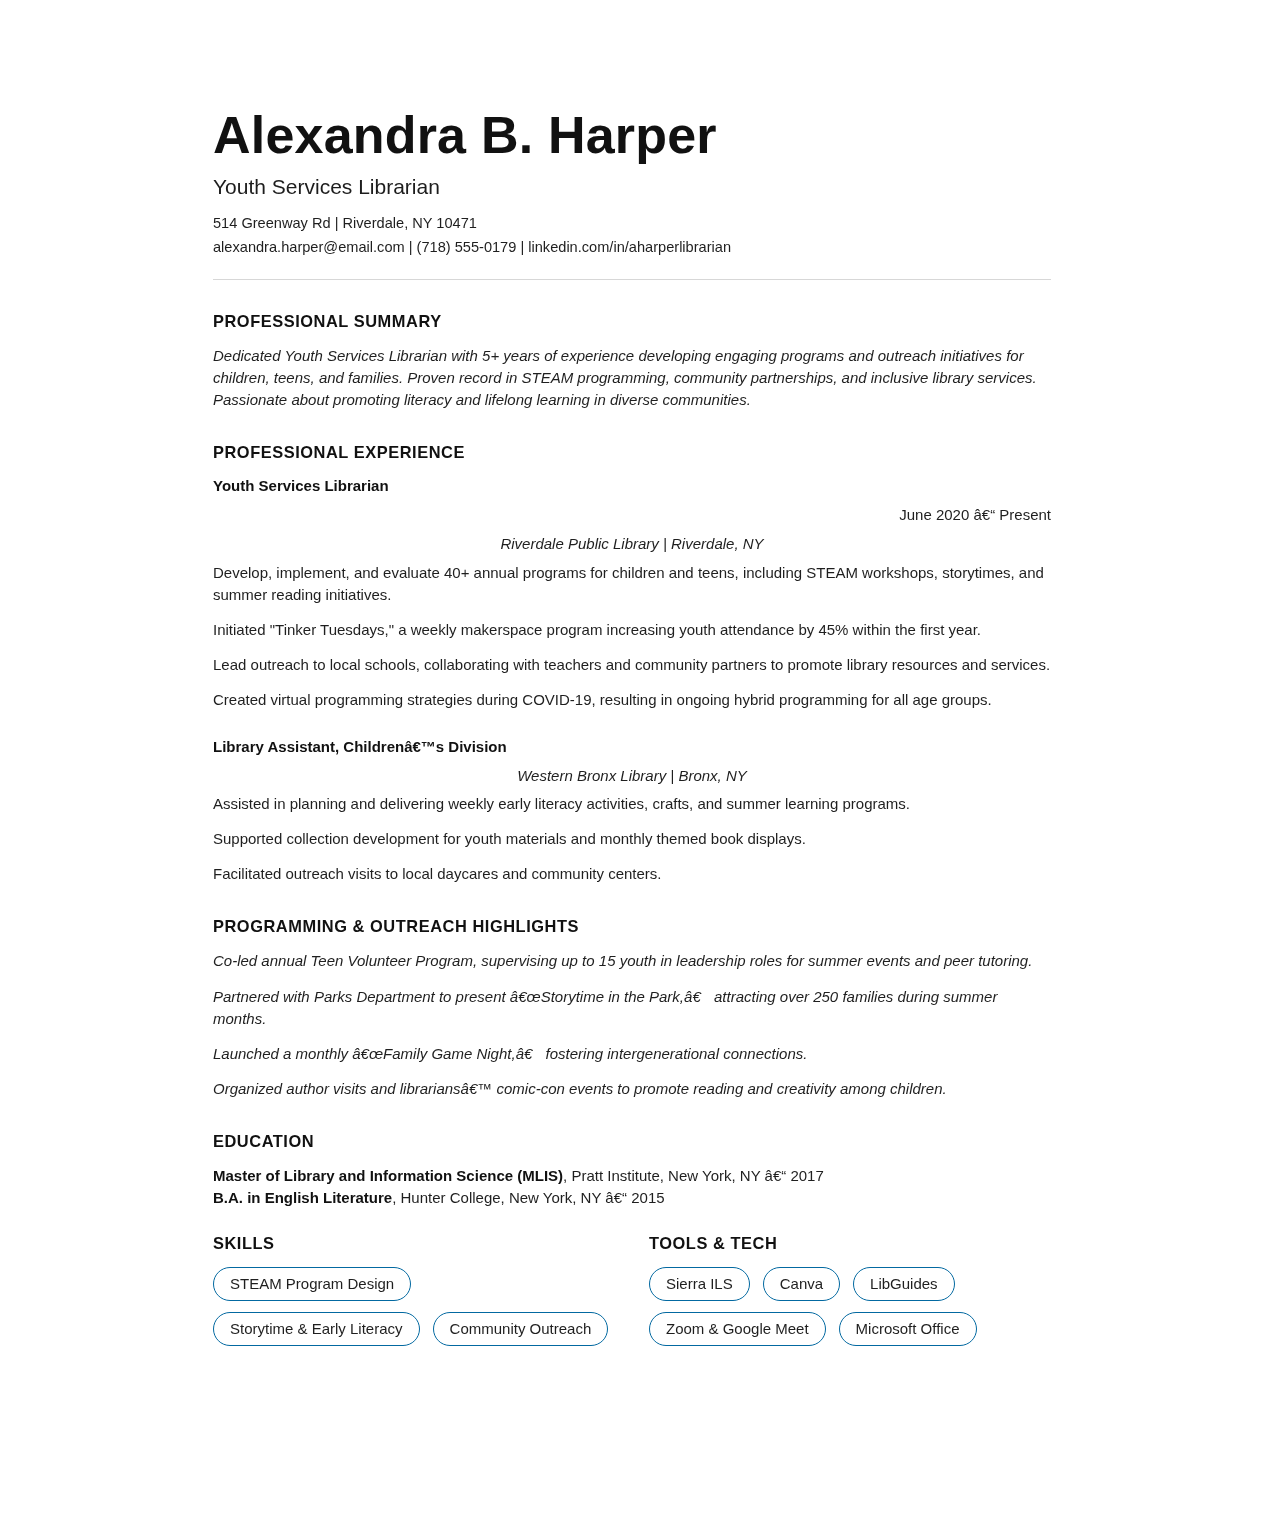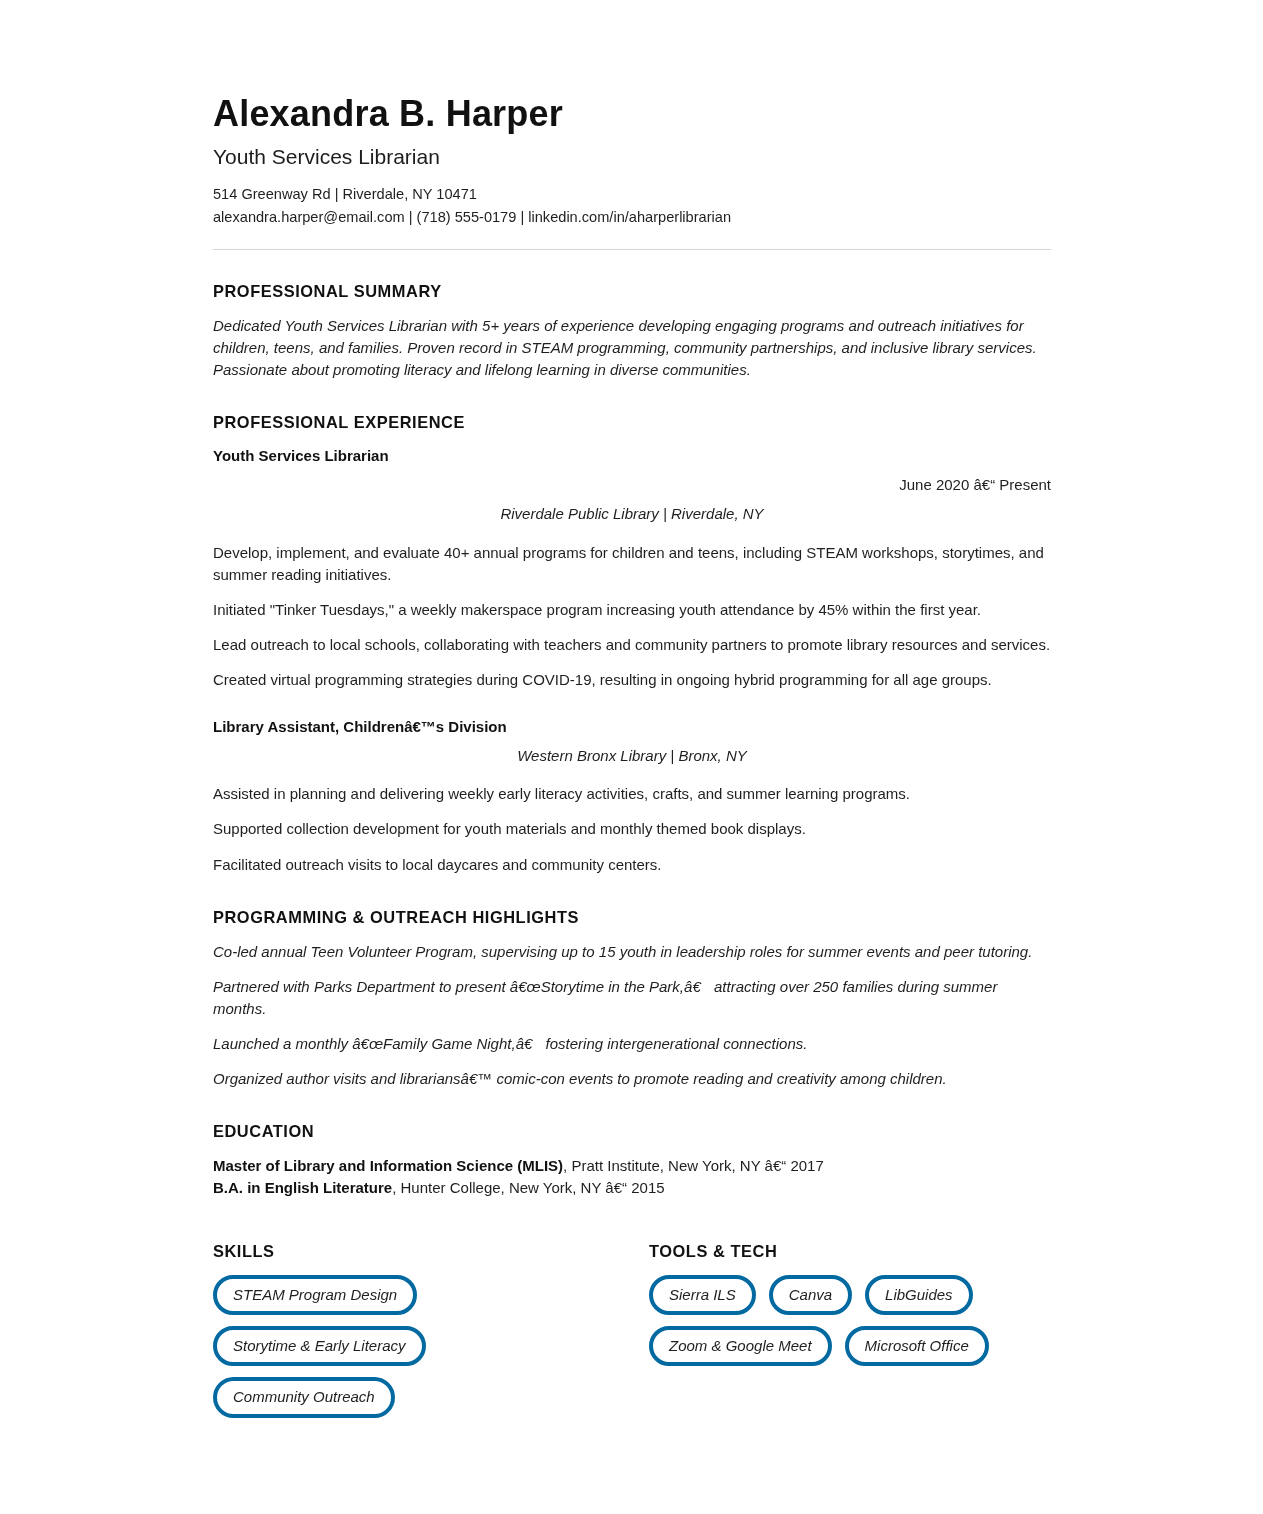--- a/index.html
+++ b/index.html
@@ -20,26 +20,26 @@
     box-sizing: border-box;
     padding: 90px 213px 40px 213px;
     background: #ffffff;
   }
   .sheet {
     width: 838px;
   }
 
   
   .name {
-    font-size: 36px;
+    font-size: 52px;
     font-weight: 700;
     letter-spacing: 0.2px;
     color: #111111;
     line-height: 1.12;
-    margin: 4px 0 10px 0;
+    margin: 16px 0 10px 0;
   }
   .role {
     font-size: 21px;
     font-weight: 400;
     color: #1d1d1d;
     line-height: 1.2;
     margin: 0 0 13px 0;
   }
   .contact-line {
     font-size: 14.6px;
@@ -102,21 +102,21 @@
     margin: 9px 0 0 0;
     text-align: center;
   }
   .bullet {
     font-size: 15px;
     line-height: 1.47;
     color: #1f1f1f;
     margin: 0;
   }
   .bullet.first {
-    margin-top: 17px;
+    margin-top: 7px;
   }
   .bullet + .bullet {
     margin-top: 13px;
   }
 
   
   .hl + .hl {
     margin-top: 13px;
   }
 
@@ -128,50 +128,49 @@
     margin: 0;
   }
   .edu-line strong {
     font-weight: 700;
     color: #111111;
   }
 
   
   .two-col {
     display: flex;
-    margin-top: 42px;
+    margin-top: 24px;
     justify-content: space-between;
   }
   .col-left {
     width: 436px;
     flex: 0 0 436px;
   }
   .col-right {
     flex: 1 1 auto;
   }
   .pill-wrap {
     display: flex;
     flex-wrap: wrap;
     gap: 11px 13px;
     max-width: 400px;
   }
   .col-right .pill-wrap {
     max-width: 360px;
   }
   .pill {
     display: inline-block;
-    border: 4px solid #0369a1;
+    border: 1px solid #0369a1;
     border-radius: 999px;
     padding: 7px 16px 8px 16px;
     font-size: 15px;
     line-height: 1.15;
     color: #1f1f1f;
     background: #ffffff;
     white-space: nowrap;
-    font-style: italic;
   }
 </style>
 </head>
 <body>
 
 <div class="page">
   <div class="sheet">
 
     <header>
       <h1 class="name">Alexandra B. Harper</h1>

